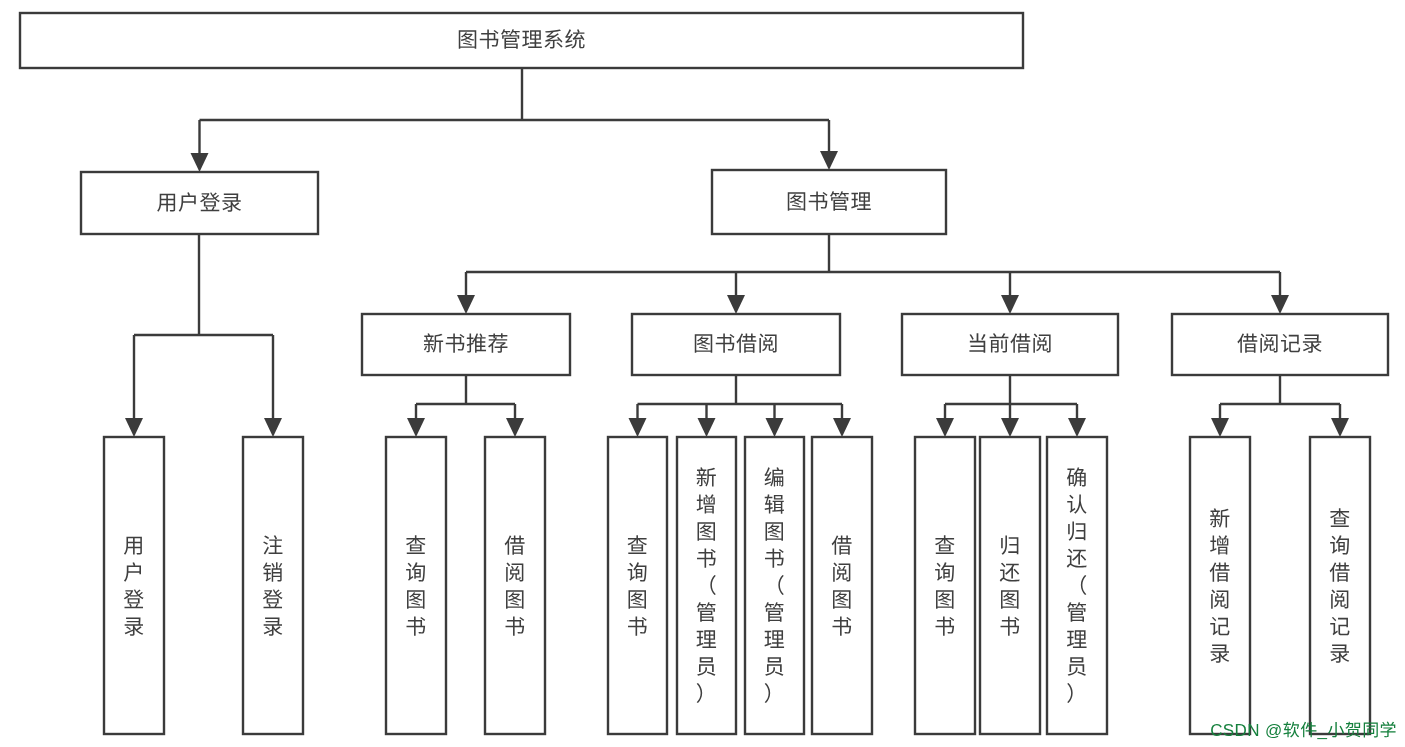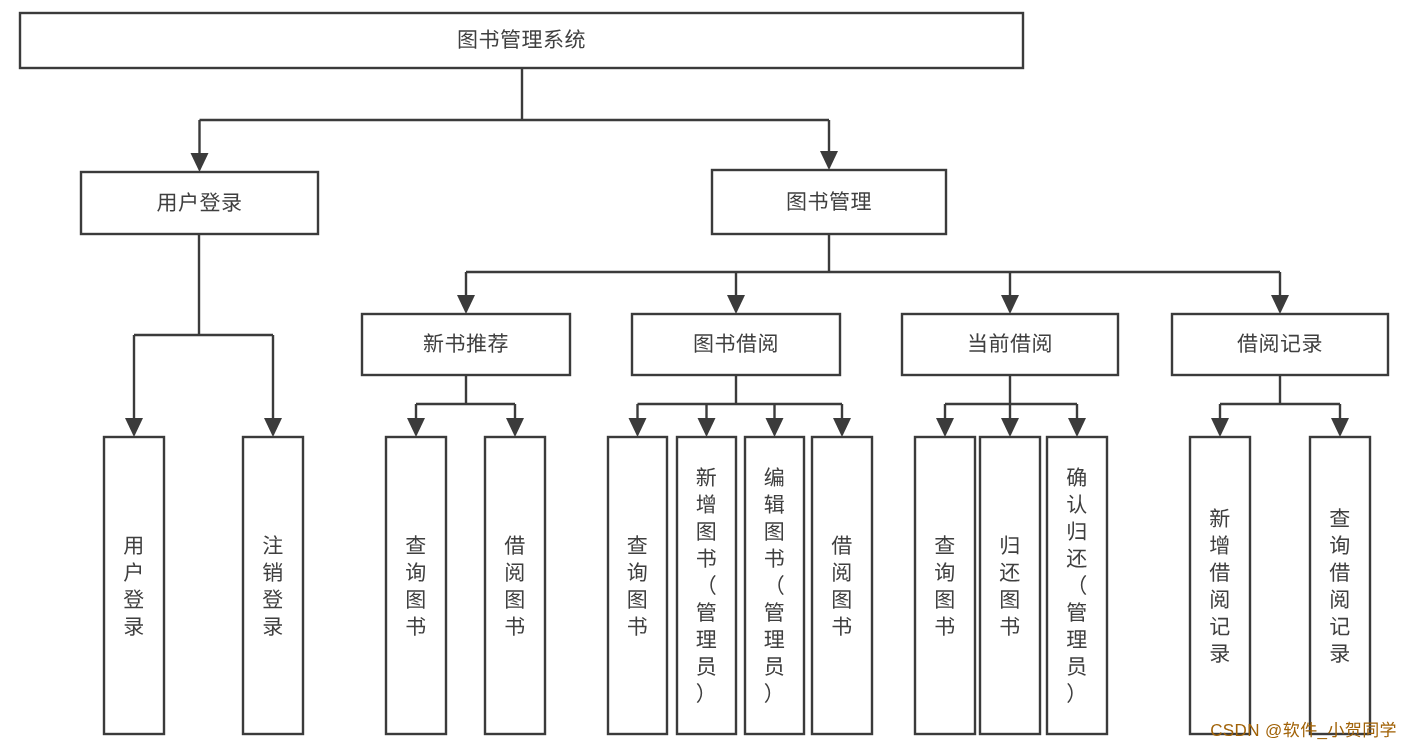--- a/index.html
+++ b/index.html
@@ -57,21 +57,21 @@
   .arrow-head {
     fill: #3b3b3b;
     stroke: none;
   }
   .watermark {
     position: absolute;
     right: 8px;
     bottom: 6px;
     font-family: "Liberation Sans", "DejaVu Sans", sans-serif;
     font-size: 17px;
-    color: #a16207;
+    color: #15803d;
     white-space: nowrap;
     user-select: none;
     letter-spacing: 0.4px;
   }
 </style>
 </head>
 <body>
 
 <div id="diagram-root">
   <svg class="diagram-canvas" id="svg-canvas" viewBox="0 0 1405 747" xmlns="http://www.w3.org/2000/svg">

